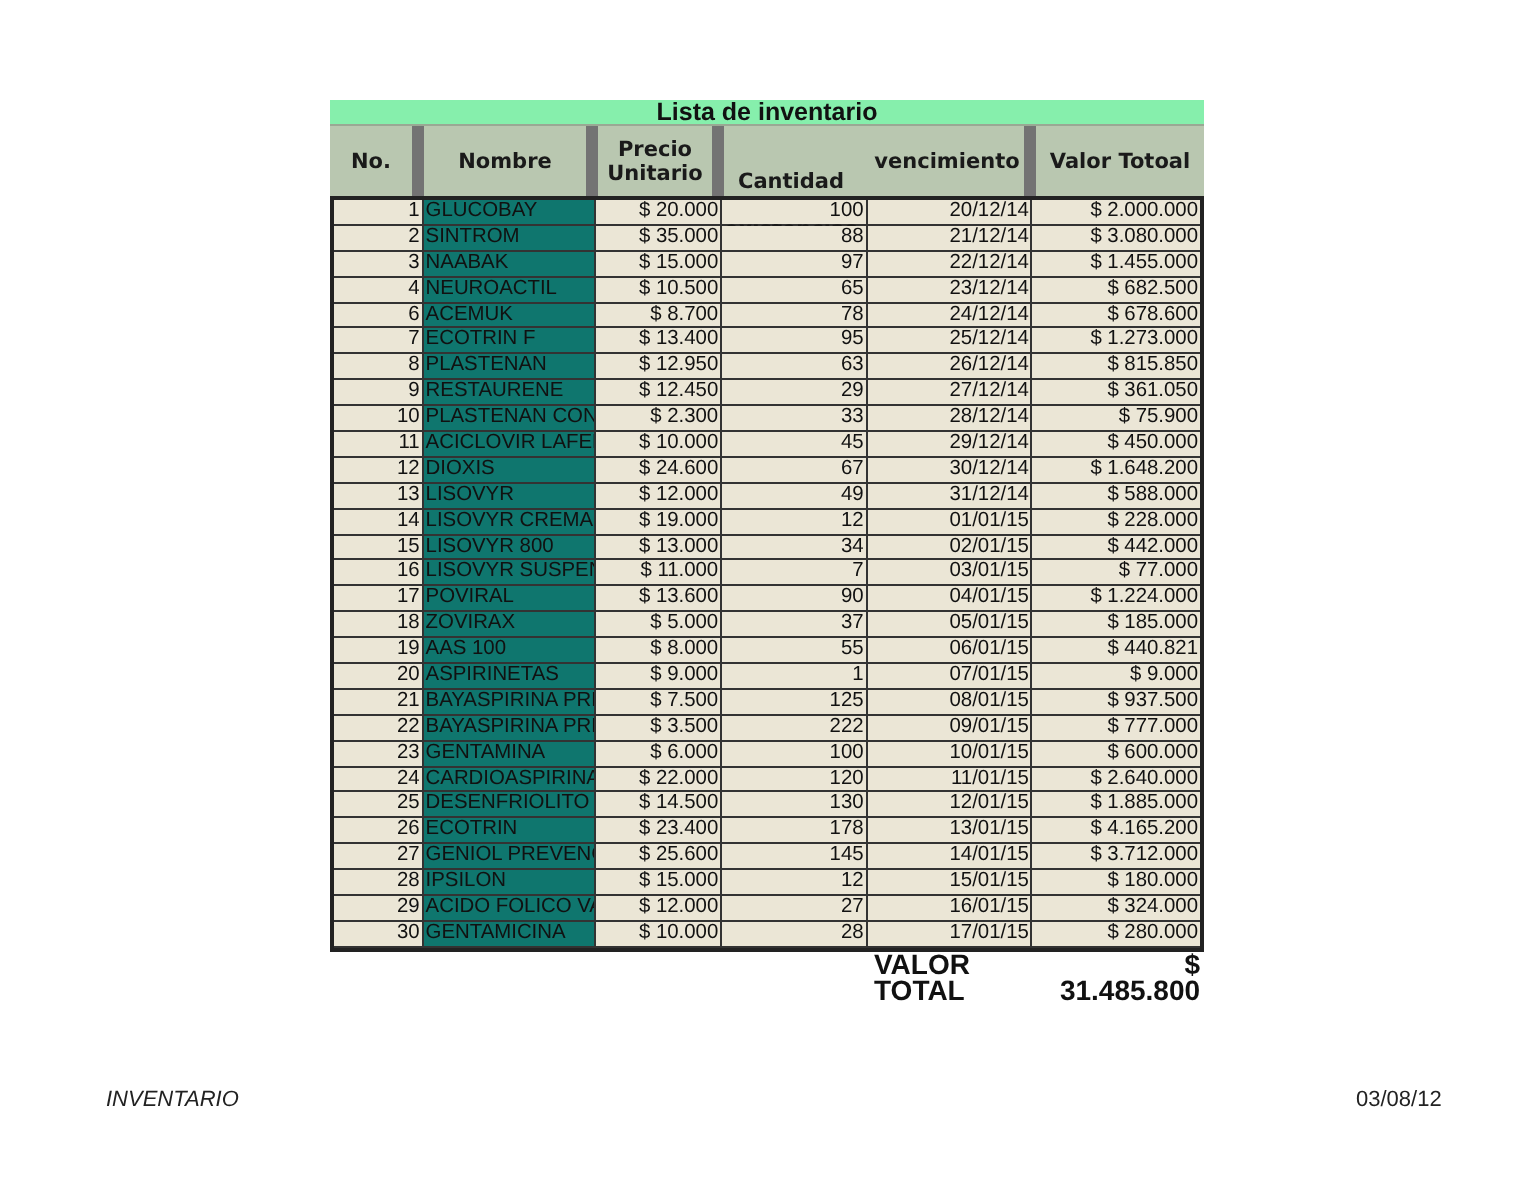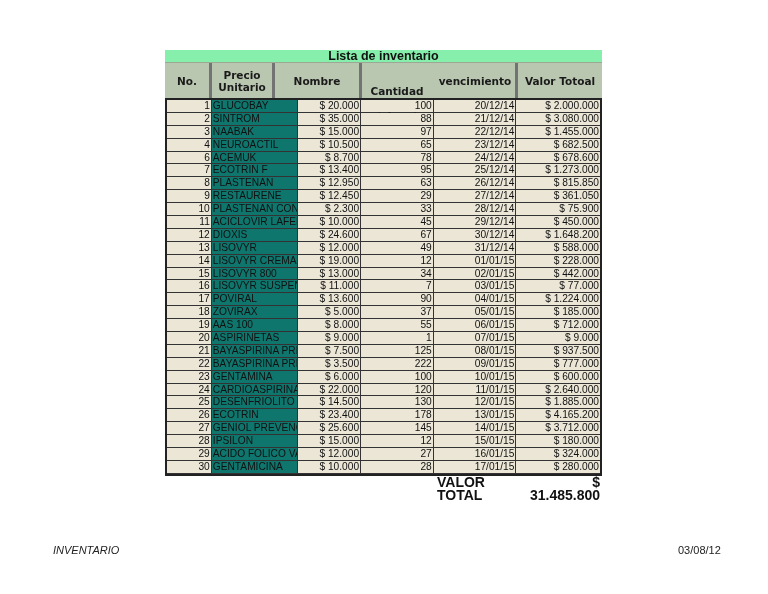--- a/index.html
+++ b/index.html
@@ -1,20 +1,20 @@
 <!DOCTYPE html>
 <html><head>
 <meta charset="utf-8">
 <style>
   html, body { margin:0; padding:0; background:#ffffff; }
   body { width:768px; height:594px; position:relative; overflow:hidden; font-family:"Liberation Sans", sans-serif; color:#111; }
   .sheet { position:absolute; left:165px; top:50px; width:437px; }
   .title-row { height:12px; background:#86efac; text-align:center; font-weight:bold; font-size:12.5px; line-height:13px; color:#111; position:relative; }
   .header-row { display:flex; height:35px; background:#b9c7b0; border-top:1px solid #9aa894; border-bottom:2px solid #222; }
-  .hcell { display:flex; align-items:center; justify-content:center; text-align:center; font-family:"DejaVu Sans", sans-serif; font-weight:bold; font-size:10.5px; line-height:12px; border-right:3px solid #737373; box-sizing:border-box; color:#1a1a1a; }
+  .hcell { display:flex; align-items:center; justify-content:center; text-align:center; font-family:"DejaVu Sans", sans-serif; font-weight:bold; font-size:10.5px; line-height:12px; border-right:6px solid #737373; box-sizing:border-box; color:#1a1a1a; }
   .hcell:last-child { border-right:none; }
   .c0 { width:47px; } .c1 { width:87px; } .c2 { width:63px; } .c3 { width:73px;margin-top:40px; } .c4 { width:83px; } .c5 { width:84px; }
   .rows { border-left:2px solid #222; border-right:2px solid #222; border-bottom:2px solid #222; margin-left:0; }
   .row { display:flex; height:12.9px; border-bottom:1px solid #333; box-sizing:border-box; font-size:10.2px; line-height:12px; }
   .cell { box-sizing:border-box; border-right:1px solid #333; background:#ebe6d6; white-space:nowrap; overflow:hidden; padding:0 1px; }
   .cell:last-child { border-right:none; }
   .cell.num { text-align:right; }
   .cell.name { background:#0f766e; text-align:left; padding-left:1px; }
   .r0 { width:45px; } .r1 { width:87px; } .r2 { width:63px; } .r3 { width:73px; } .r4 { width:83px; } .r5 { width:84px; }
   .total-row { display:flex; height:13px; font-weight:bold; font-size:14px; line-height:13px;gap:45px; }
@@ -23,22 +23,22 @@
   .footer-left { position:absolute; left:53px; top:544px; font-size:11px; color:#222;font-style:italic; }
   .footer-right { position:absolute; left:678px; top:544px; font-size:11px; color:#222; }
 </style>
 </head>
 <body>
 
 <div class="sheet">
   <div class="title-row">Lista de inventario</div>
   <div class="header-row">
     <div class="hcell c0">No.</div>
+    <div class="hcell c1">Nombre</div>
     <div class="hcell c2">Precio Unitario</div>
-    <div class="hcell c1">Nombre</div>
     <div class="hcell c3">Cantidad en existencias</div>
     <div class="hcell c4">vencimiento</div>
     <div class="hcell c5">Valor Totoal</div>
   </div>
   <div class="rows" id="rows">
       <div class="row">
         <div class="cell r0 num">1</div>
         <div class="cell r1 name">GLUCOBAY</div>
         <div class="cell r2 num">$ 20.000</div>
         <div class="cell r3 num">100</div>
@@ -172,21 +172,21 @@
         <div class="cell r3 num">37</div>
         <div class="cell r4 num">05/01/15</div>
         <div class="cell r5 num">$ 185.000</div>
       </div>
       <div class="row">
         <div class="cell r0 num">19</div>
         <div class="cell r1 name">AAS 100</div>
         <div class="cell r2 num">$ 8.000</div>
         <div class="cell r3 num">55</div>
         <div class="cell r4 num">06/01/15</div>
-        <div class="cell r5 num">$ 712.000</div>
+        <div class="cell r5 num">$ 440.821</div>
       </div>
       <div class="row">
         <div class="cell r0 num">20</div>
         <div class="cell r1 name">ASPIRINETAS</div>
         <div class="cell r2 num">$ 9.000</div>
         <div class="cell r3 num">1</div>
         <div class="cell r4 num">07/01/15</div>
         <div class="cell r5 num">$ 9.000</div>
       </div>
       <div class="row">

